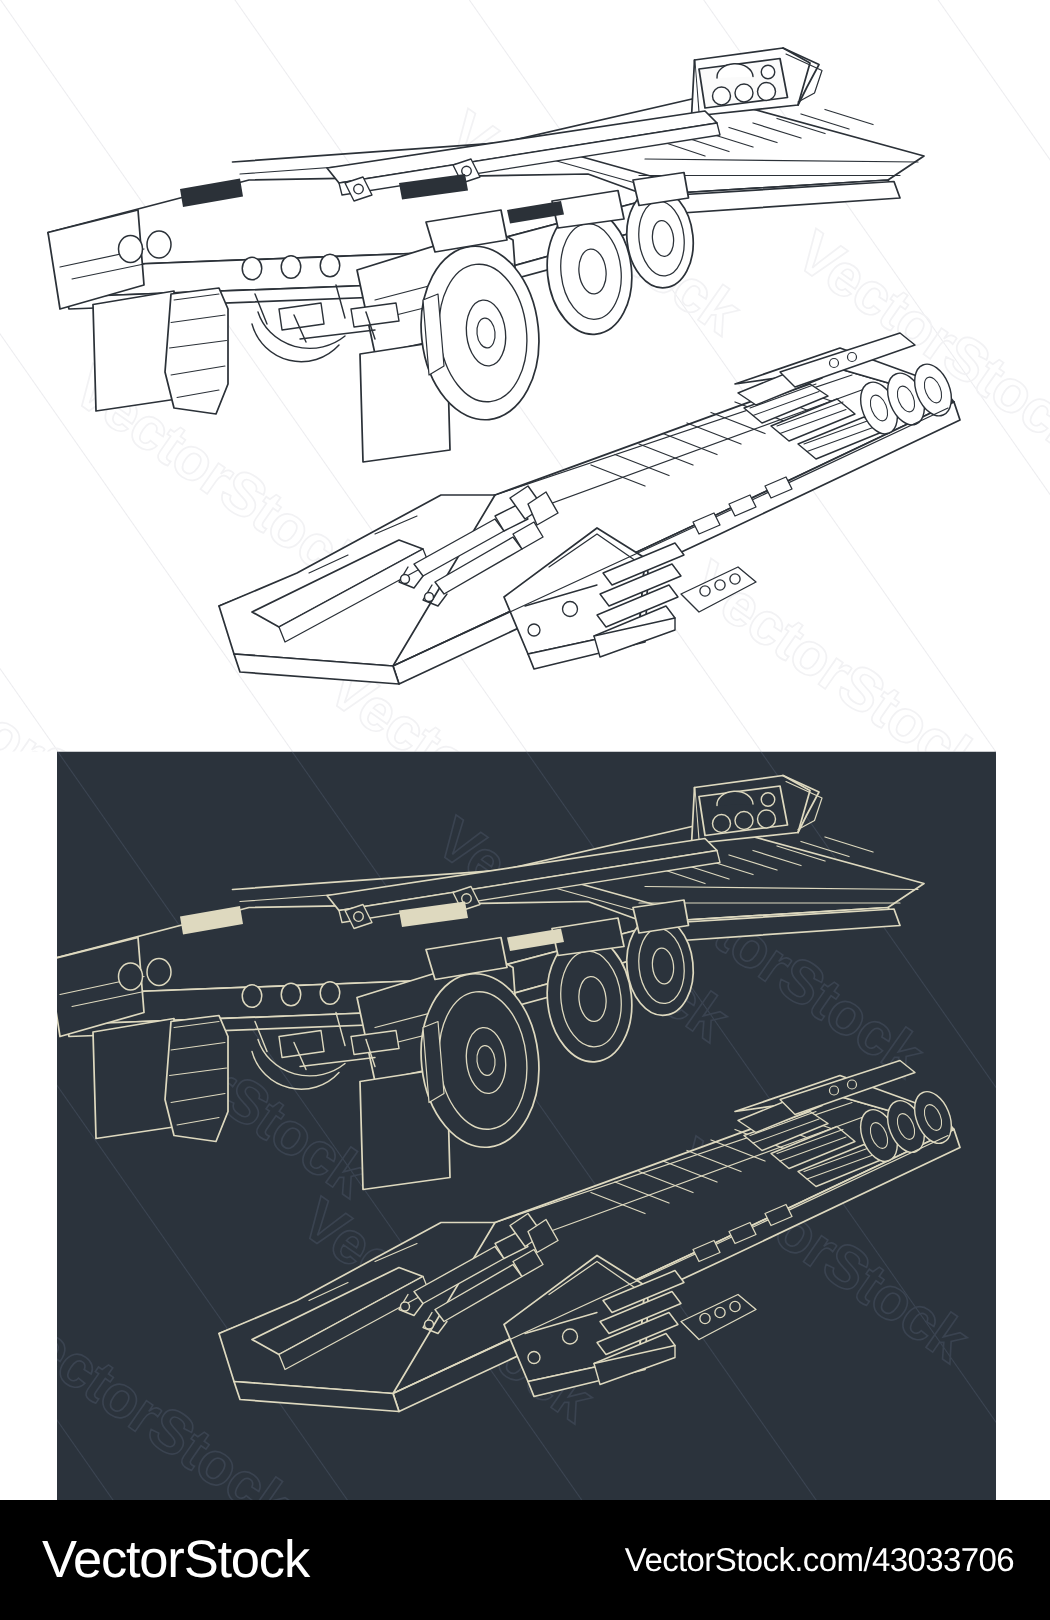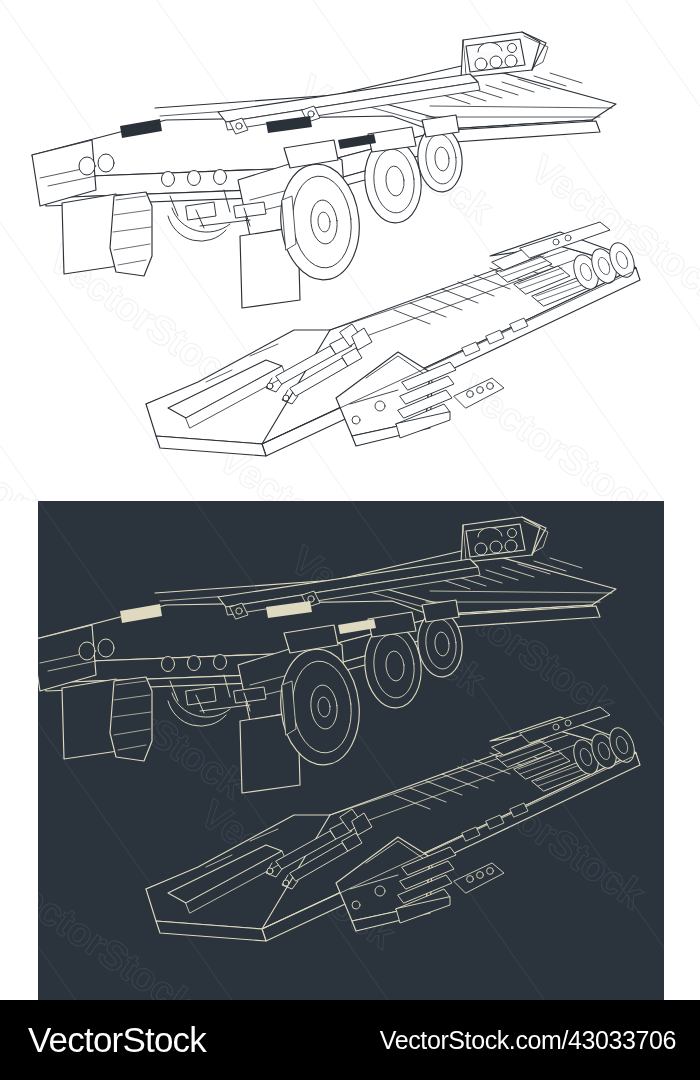--- a/index.html
+++ b/index.html
@@ -75,21 +75,21 @@
     font-size: 35px;
     font-weight: 400;
     letter-spacing: -0.8px;
     font-family: "Liberation Sans", sans-serif;
   }
   #footer-url {
     position: absolute;
     right: 24px; top: 50%;
     transform: translateY(-50%);
     color: #ffffff;
-    font-size: 25px;
+    font-size: 22px;
     font-weight: 400;
     letter-spacing: -0.4px;
     font-family: "Liberation Sans", sans-serif;
   }
 
   svg { display: block; }
 </style>
 </head>
 <body>
 

